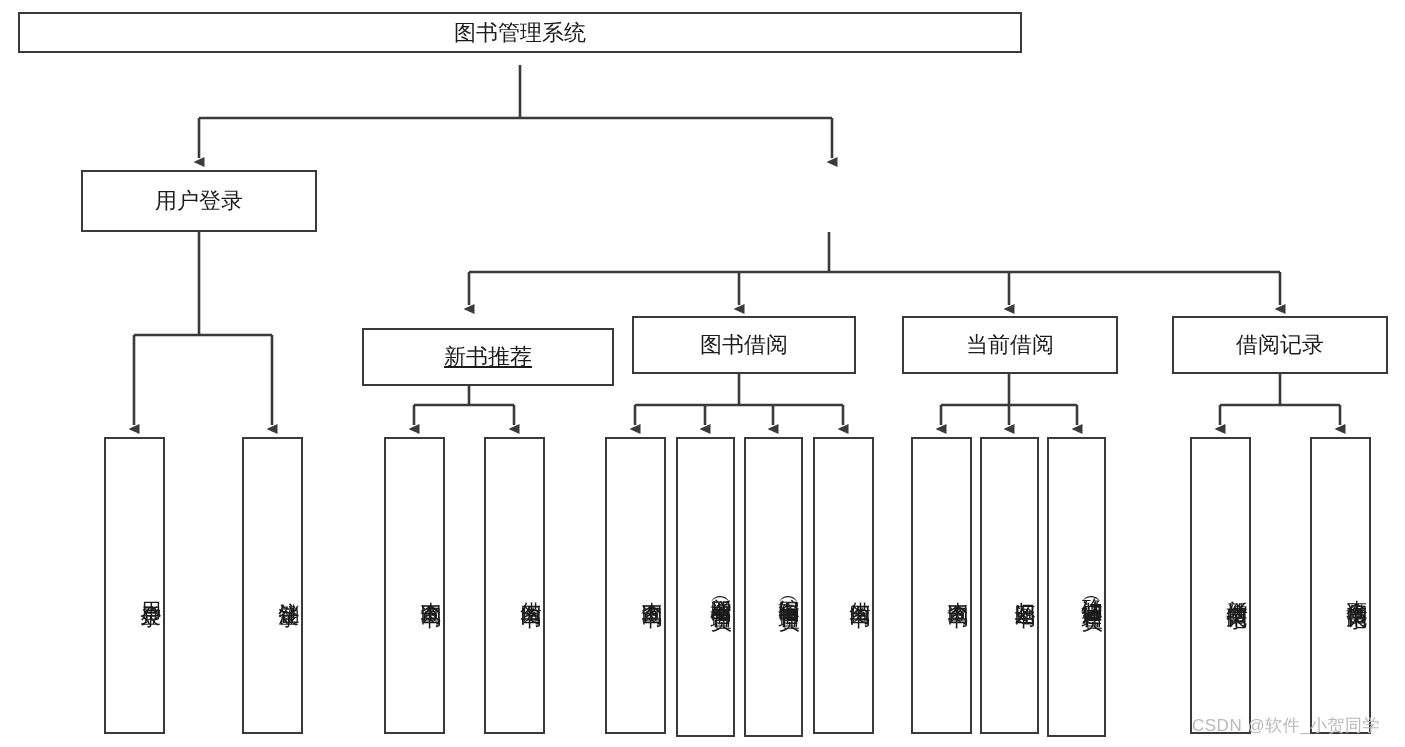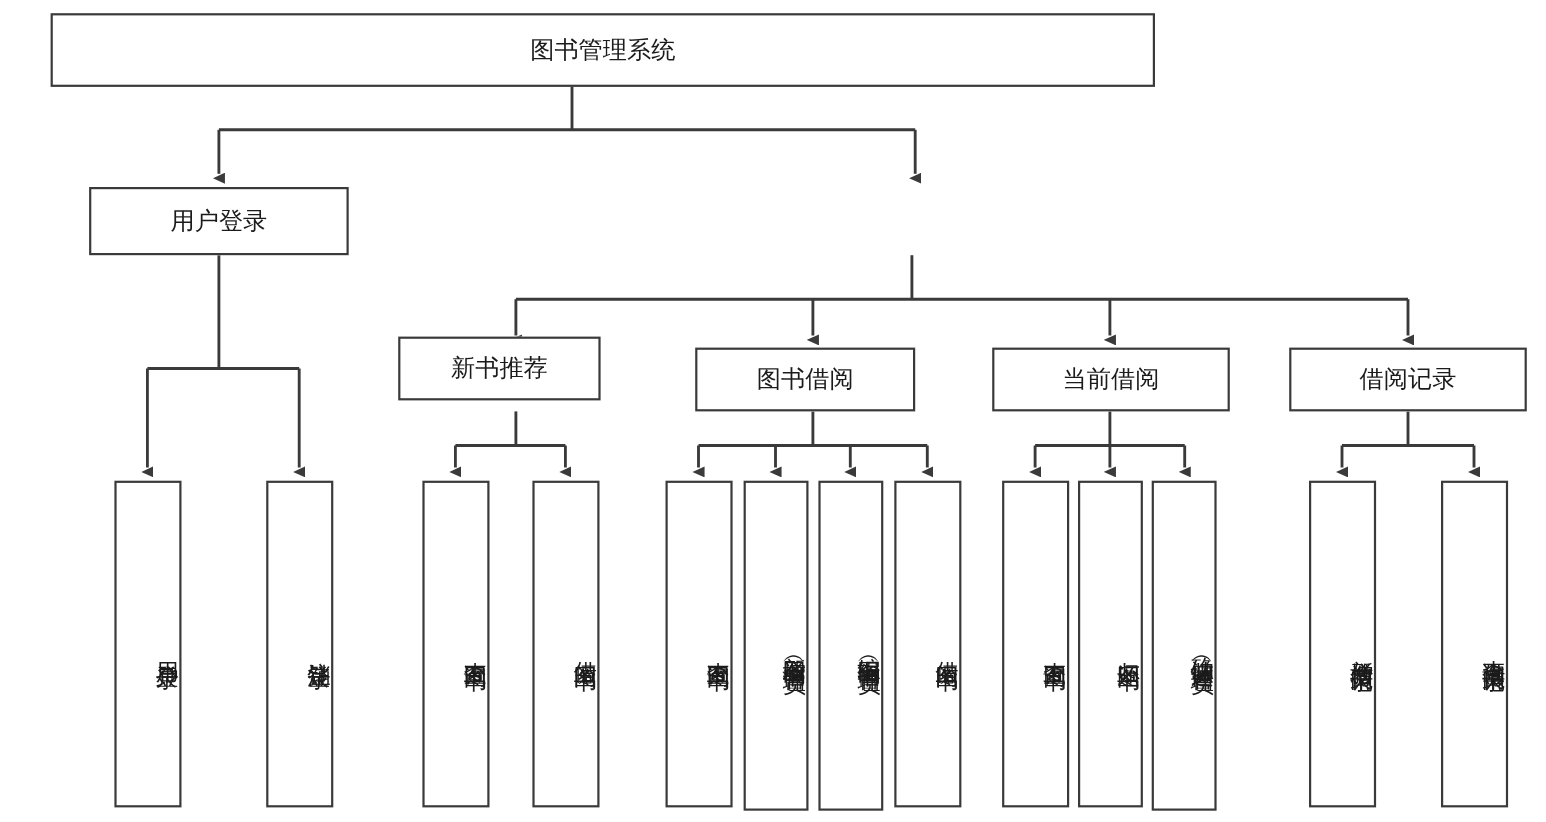--- a/index.html
+++ b/index.html
@@ -114,26 +114,26 @@
       <path d="M1009,405 L1009,425" marker-end="url(#arrow)"></path>
       <path d="M1077,405 L1077,425" marker-end="url(#arrow)"></path>
 
       <path d="M1280,374 L1280,405"></path>
       <path d="M1220,405 L1340,405"></path>
       <path d="M1220,405 L1220,425" marker-end="url(#arrow)"></path>
       <path d="M1340,405 L1340,425" marker-end="url(#arrow)"></path>
     </g>
   </svg>
 
-  <div class="node node-root" style="left:18px; top:12px; width:1004px; height:67px;margin-left:28px;">图书管理系统</div>
+  <div class="node node-root" style="left:18px; top:12px; width:1004px; height:41px;">图书管理系统</div>
 
   <div class="node node-h" style="left:81px; top:170px; width:236px; height:62px;">用户登录</div>
 
-  <div class="node node-h" style="left:362px; top:306px; width:184px; height:58px;">新书推荐</div>
-  <div class="node node-h" style="left:632px; top:316px; width:200px; height:58px;">图书借阅</div>
+  <div class="node node-h" style="left:362px; top:328px; width:252px; height:58px;text-decoration:underline;">新书推荐</div>
+  <div class="node node-h" style="left:632px; top:316px; width:224px; height:58px;">图书借阅</div>
   <div class="node node-h" style="left:1172px; top:316px; width:216px; height:58px;">借阅记录</div>
   <div class="node node-h" style="left:902px; top:316px; width:216px; height:58px;">当前借阅</div>
 
   <div class="node node-v" style="left:104px; top:437px; width:61px; height:297px;">
     <span class="vlabel">用户登录</span>
   </div>
   <div class="node node-v" style="left:242px; top:437px; width:61px; height:297px;">
     <span class="vlabel">注销登录</span>
   </div>
 
@@ -167,14 +167,15 @@
     <span class="vlabel">确认归还（管理员）</span>
   </div>
 
   <div class="node node-v" style="left:1190px; top:437px; width:61px; height:297px;">
     <span class="vlabel">新增借阅记录</span>
   </div>
   <div class="node node-v" style="left:1310px; top:437px; width:61px; height:297px;">
     <span class="vlabel">查询借阅记录</span>
   </div>
 
+  <div class="watermark" style="left:1192px; top:714px;">CSDN @软件_小贺同学</div>
 
 </div>
 
 </body></html>

